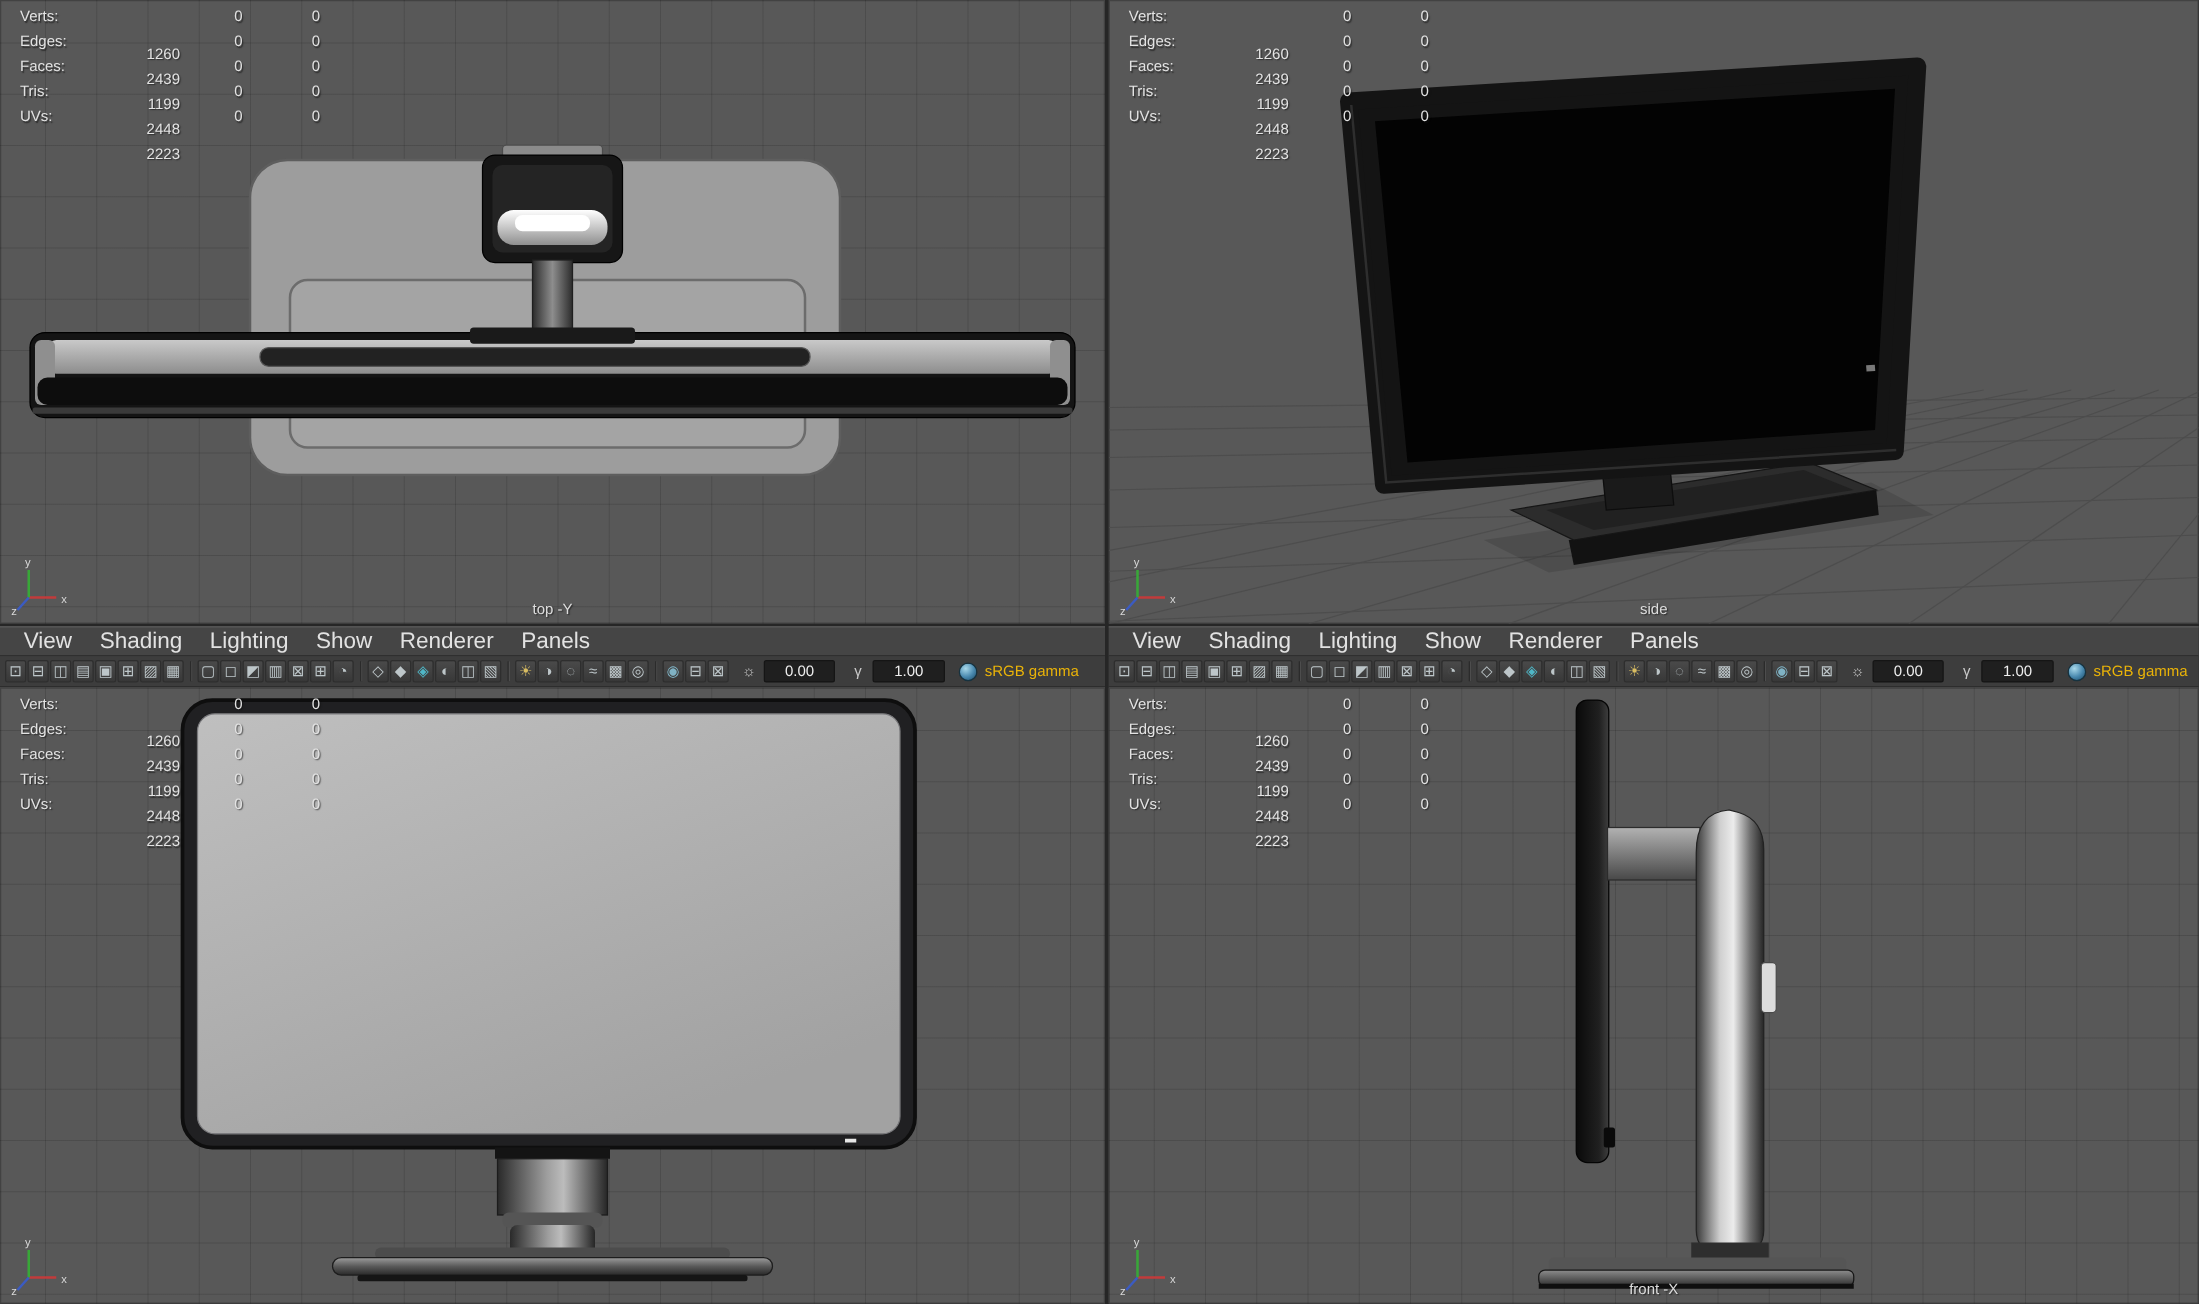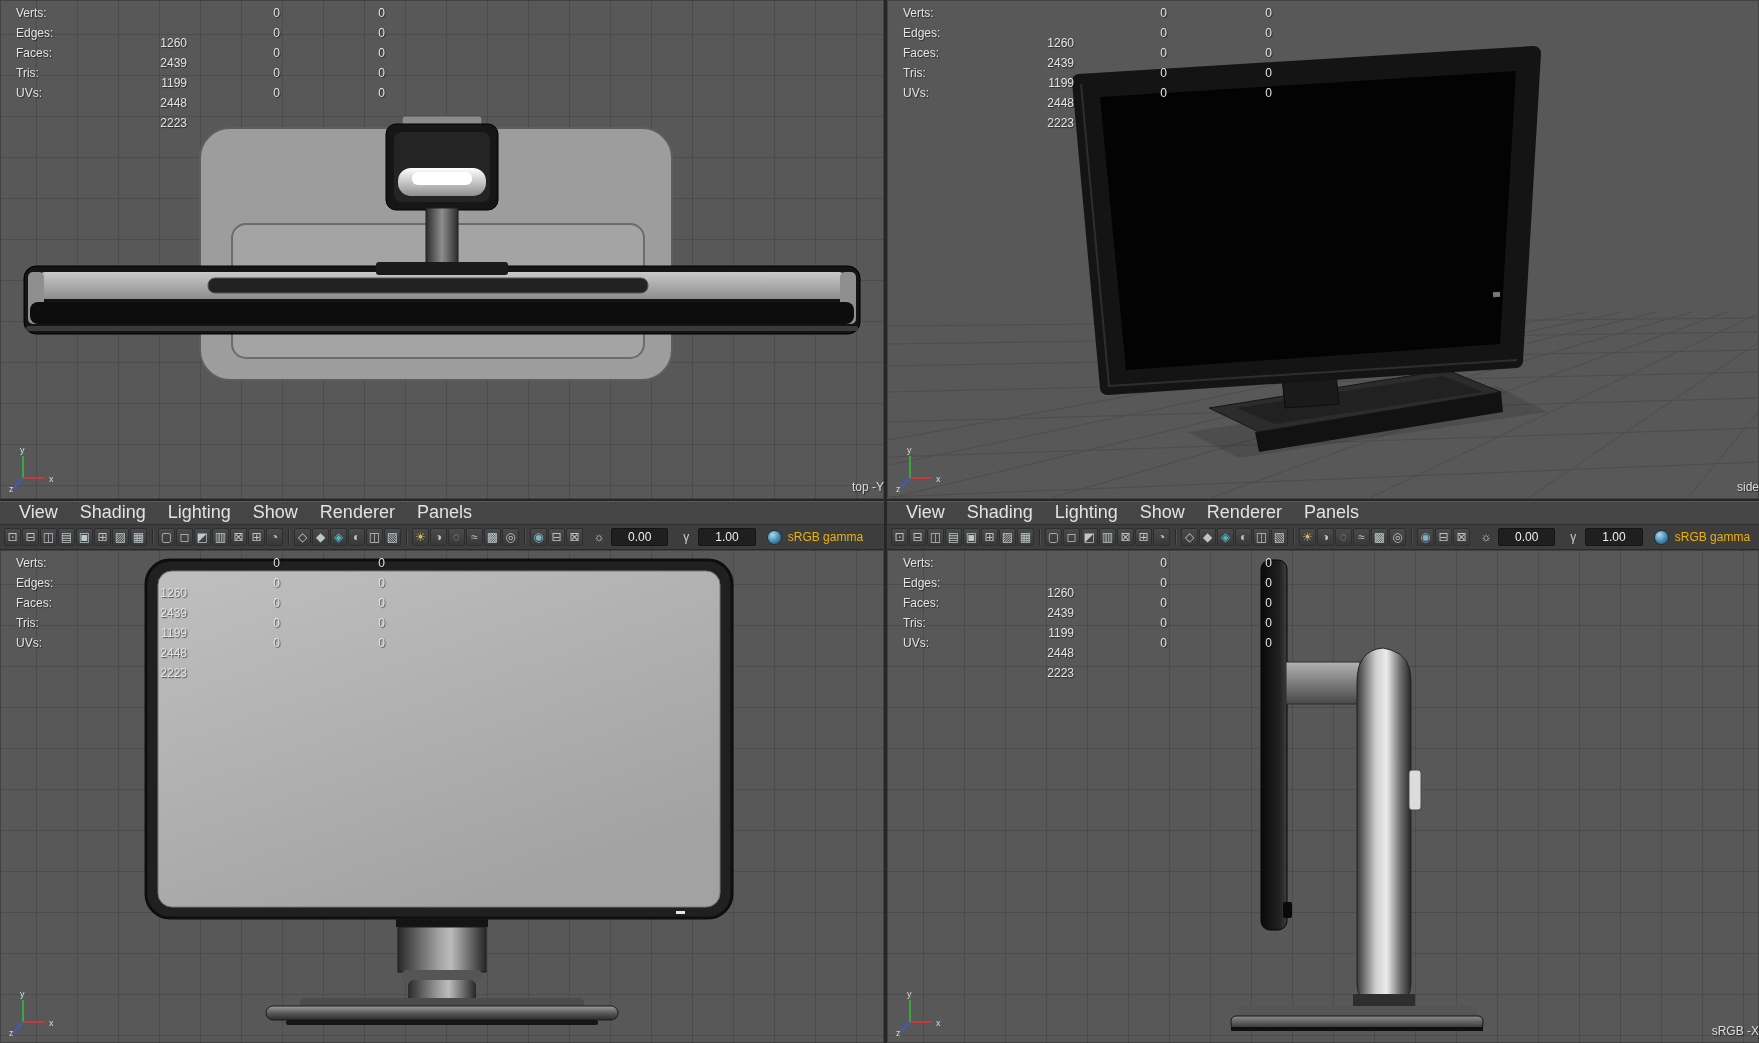--- a/index.html
+++ b/index.html
@@ -9,26 +9,26 @@
   .viewport{position:absolute;overflow:hidden;background-color:#585858;
     box-shadow:inset 0 0 0 1px rgba(0,0,0,.25);}
   .grid-bg{background-image:
     linear-gradient(rgba(15,15,15,.16) 1px,transparent 1px),
     linear-gradient(90deg,rgba(15,15,15,.16) 1px,transparent 1px);
     background-size:41px 41px;background-position:-5px -7px;}
   .pane{position:absolute;background:#3d3d3d;}
   .model-svg{position:absolute;left:0;top:0;}
   .hud{position:absolute;top:3px;left:16px;font-size:12px;color:#e3e3e3;
     text-shadow:1px 1px 1px rgba(15,15,15,.6);z-index:5;}
-  .stat-row{display:flex;height:20px;line-height:20px;gap:43px;}
+  .stat-row{display:flex;height:20px;line-height:20px;}
   .stat-label{width:76px;}
   .stat-v1{width:52px;text-align:right;margin-top:30px;}
   .stat-v2{width:50px;text-align:right;}
   .stat-v3{width:62px;text-align:right;}
-  .vp-label{position:absolute;left:0;right:0;bottom:5px;text-align:right;font-size:12px;
+  .vp-label{position:absolute;left:0;right:0;bottom:5px;text-align:center;font-size:12px;
     color:#dcdcdc;text-shadow:1px 1px 1px rgba(15,15,15,.6);z-index:5;}
   .gizmo{position:absolute;left:8px;bottom:6px;z-index:5;}
   .menubar{height:24px;background:#454545;border-top:1px solid #5a5a5a;
     border-bottom:1px solid #2f2f2f;display:flex;align-items:center;padding-left:8px;}
   .menu-item{font-size:18px;color:#e2e2e2;padding:2px 11px 3px;cursor:default;white-space:nowrap;}
   .toolbar{height:25px;background:#3d3d3d;border-bottom:1px solid #292929;
     display:flex;align-items:center;padding:0 4px;}
   .tb-group{display:flex;align-items:center;}
   .tb-icon{width:17px;height:18px;display:inline-flex;align-items:center;justify-content:center;
     font-size:12px;color:#bdc6c9;background:linear-gradient(#4a4a4a,#383838);
@@ -534,17 +534,17 @@
   </div>
 </div>
       <svg class="gizmo" width="52" height="50">
         <line x1="15" y1="35" x2="37" y2="35" stroke="#c23b3b" stroke-width="2"></line>
         <line x1="15" y1="35" x2="15" y2="13" stroke="#38a838" stroke-width="2"></line>
         <line x1="15" y1="35" x2="6" y2="45" stroke="#3b5bc2" stroke-width="2"></line>
         <text x="41" y="39" font-size="9" fill="#d8d8d8">x</text>
         <text x="12" y="10" font-size="9" fill="#d8d8d8">y</text>
         <text x="1" y="49" font-size="9" fill="#d8d8d8">z</text>
       </svg>
-      <div class="vp-label">sRGB -X</div>
+      <div class="vp-label">front -X</div>
     </div>
   </div>
 
 </div>
 
 </body></html>

